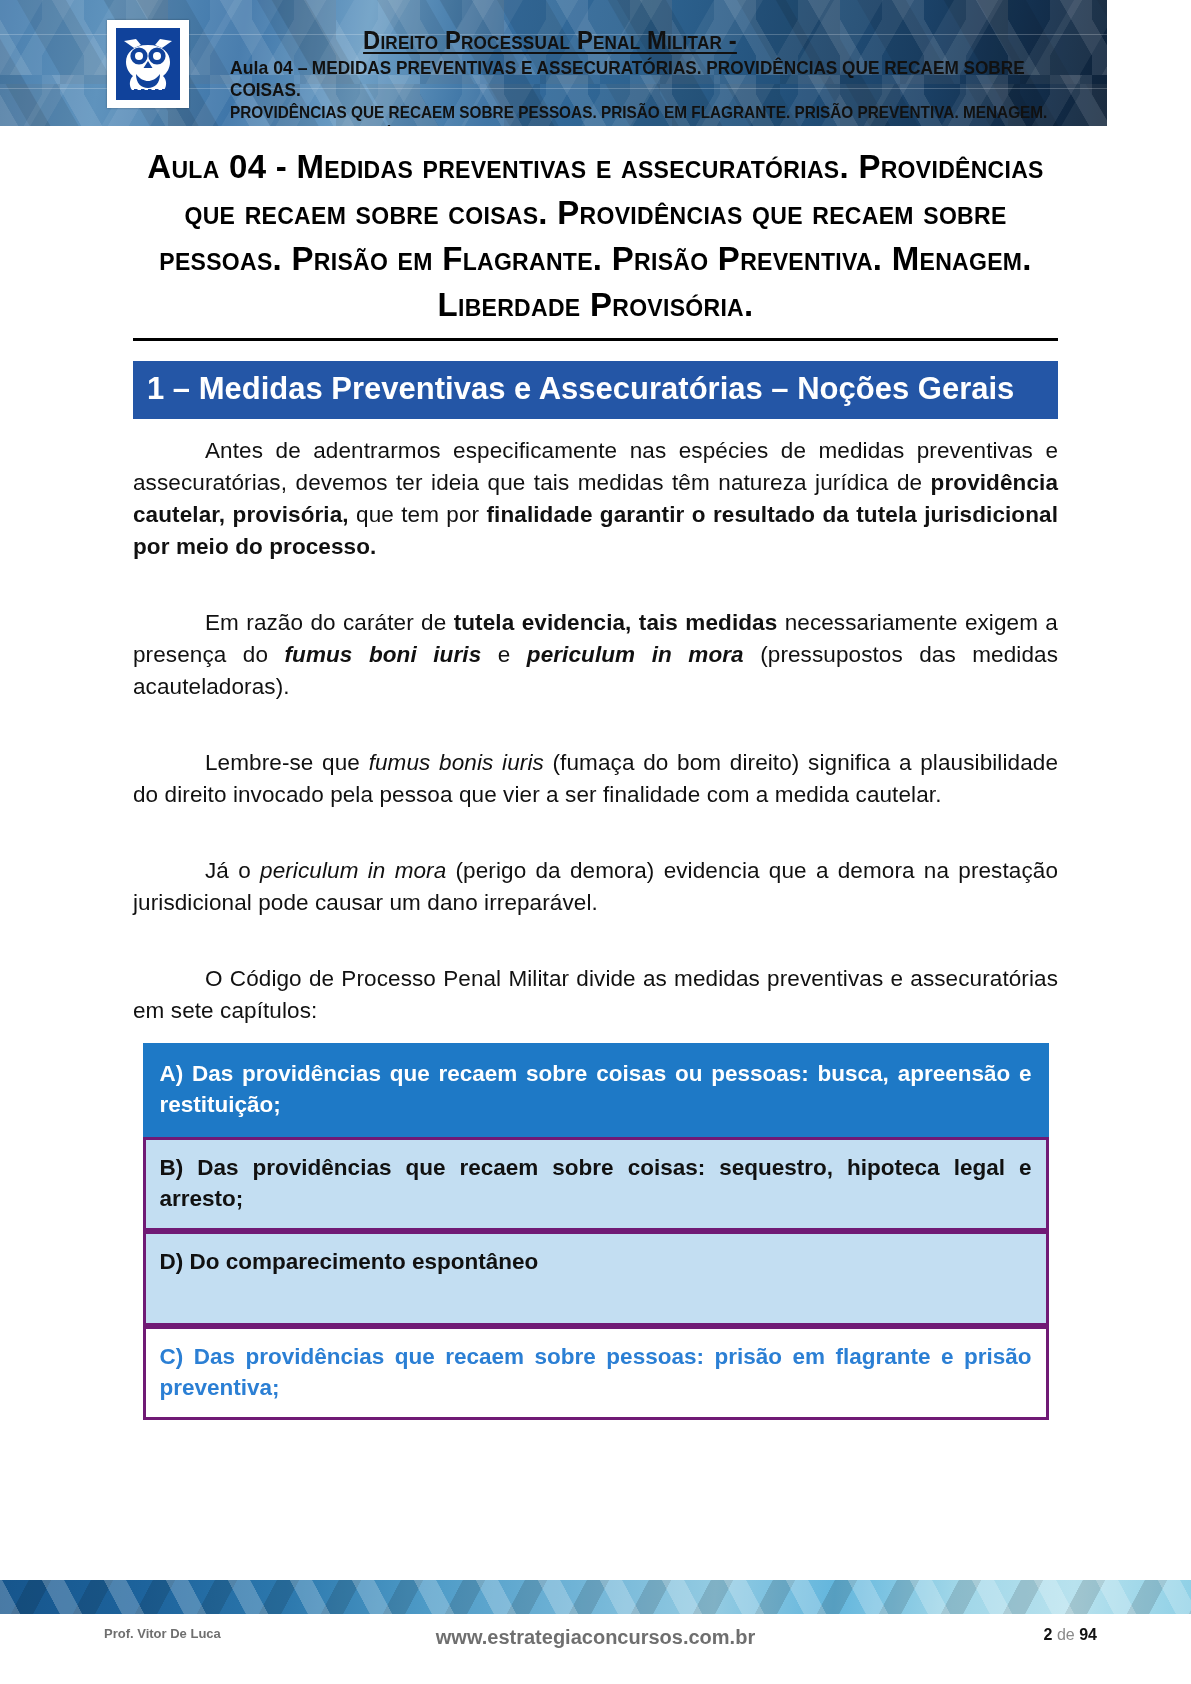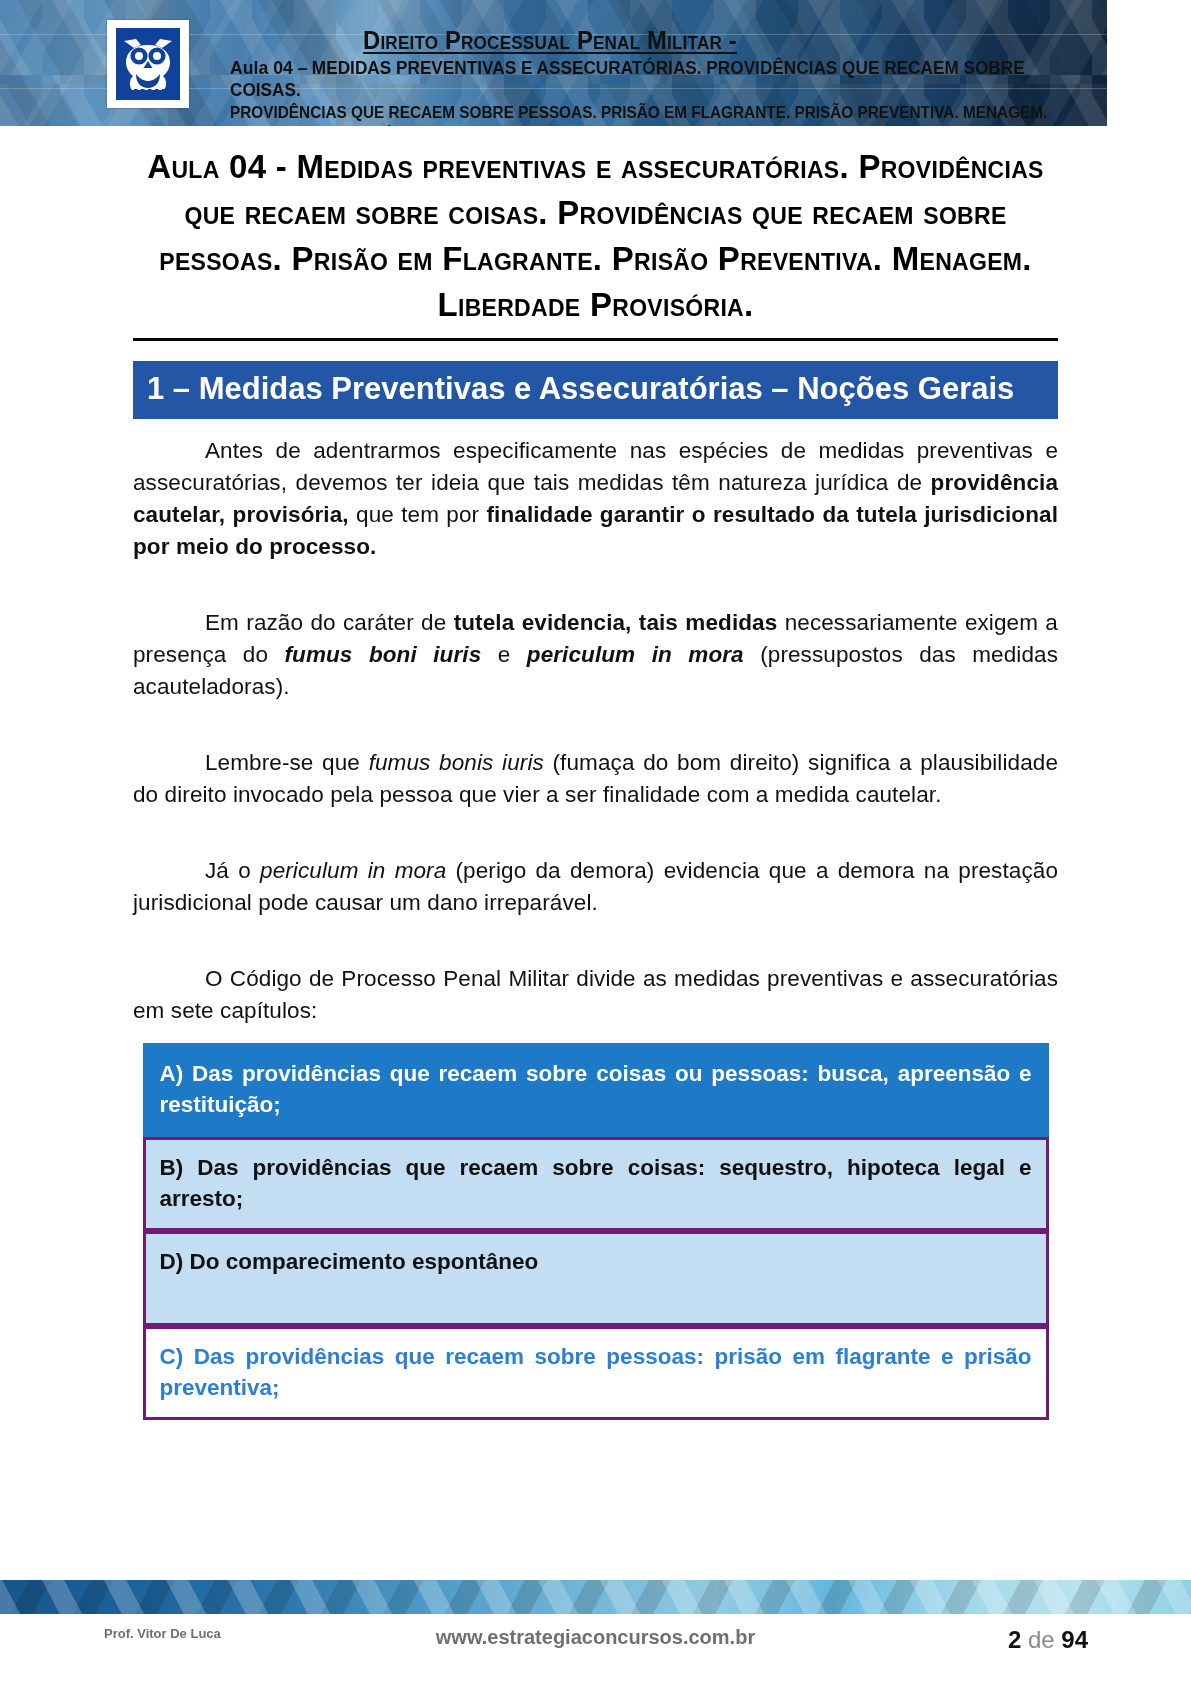--- a/index.html
+++ b/index.html
@@ -244,22 +244,22 @@
     position: absolute;
     left: 0; top: 0;
     width: 1191px;
     text-align: center;
     font-size: 20px;
     color: #6f6f6f;
     font-weight: bold;
   }
   .f-page {
     position: absolute;
-    right: 103px; top: 0;
-    font-size: 24px;
+    right: 94px; top: 0;
+    font-size: 16px;
     font-weight: bold;
     color: #111;
   }
   .f-page .de { color: #8a8a8a; font-weight: normal; }
 </style>
 </head>
 <body>
 
 <div class="header">
   <div class="tri-layer"></div>

